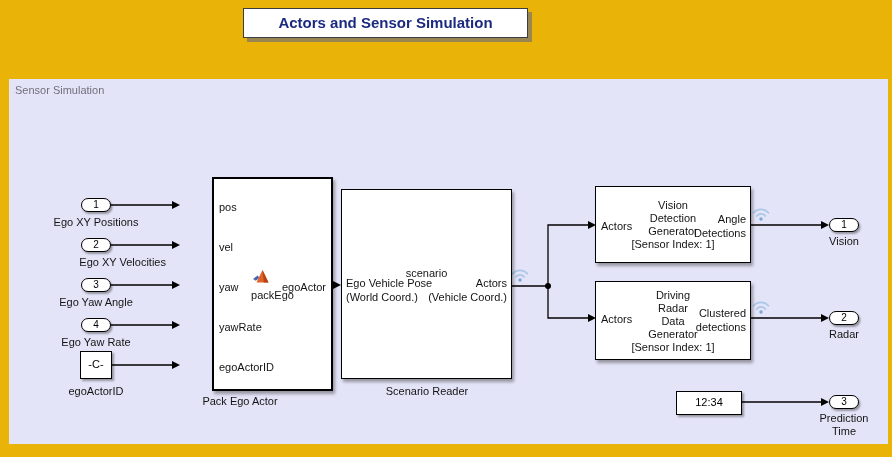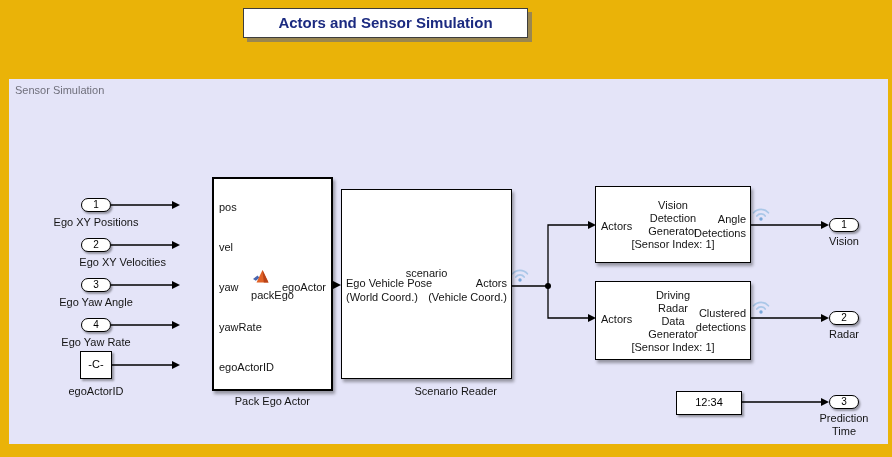--- a/index.html
+++ b/index.html
@@ -17,21 +17,21 @@
   }
   
   .area{left:9px;top:79px;width:879px;height:365px;background:#e4e4f8;z-index:0;}
   .area-label{left:6px;top:5px;font-size:11px;color:#70707c;}
   
   .block{
     background:#fff;border:1.5px solid #000;box-sizing:border-box;
     box-shadow:2px 3px 3px rgba(0,0,0,0.35);z-index:2;font-size:11px;
   }
   .thick{border-width:2.5px;margin-left:32px;}
-  .blk-label{z-index:2;font-size:11px;text-align:right;color:#141414;}
+  .blk-label{z-index:2;font-size:11px;text-align:center;color:#141414;}
   .port-txt{position:absolute;font-size:11px;white-space:nowrap;color:#141414;}
   .center-col{position:absolute;left:0;width:100%;text-align:center;line-height:13px;color:#141414;}
   .right-col{position:absolute;right:4px;text-align:right;line-height:13.5px;color:#141414;}
   
   .oval{
     width:30px;height:14px;background:#fff;border:1.4px solid #000;
     border-radius:8px;box-sizing:border-box;text-align:center;
     font-size:10px;line-height:11px;z-index:2;
     box-shadow:1.5px 2px 2px rgba(0,0,0,0.35);
   }

